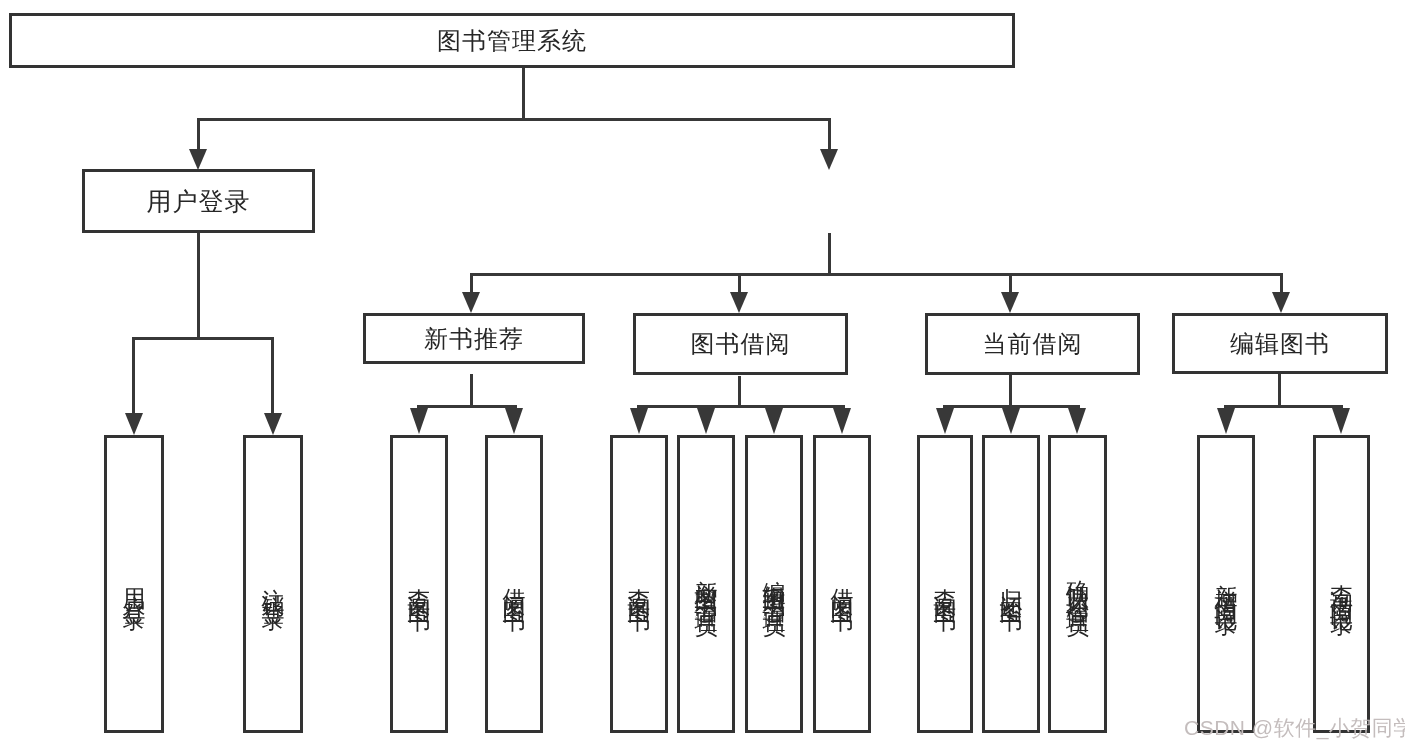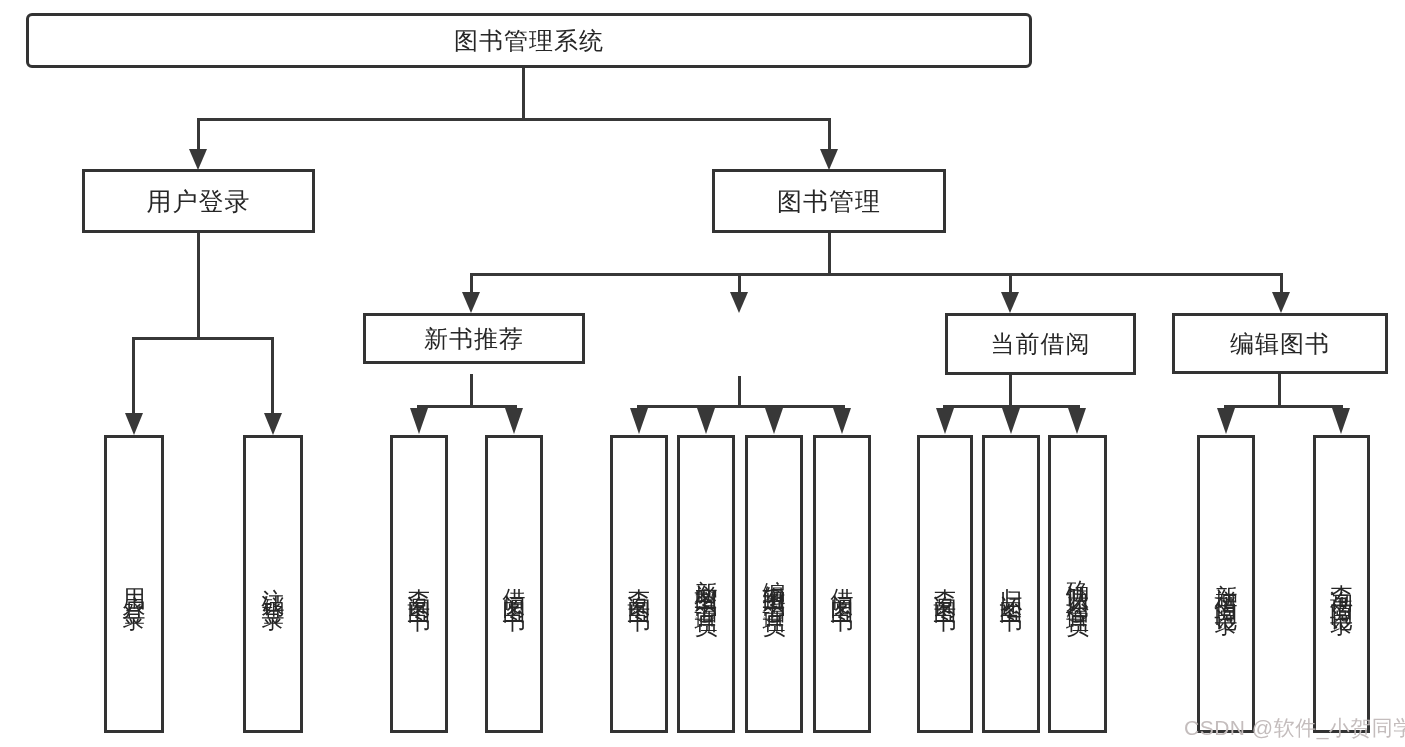--- a/index.html
+++ b/index.html
@@ -93,27 +93,27 @@
   <div class="ln" style="left:943px;top:405px;width:137px;height:3px;"></div>
   <div class="tri tri-l" style="left:936px;top:408px;"></div>
   <div class="tri tri-l" style="left:1002px;top:408px;"></div>
   <div class="tri tri-l" style="left:1068px;top:408px;"></div>
 
   <div class="ln" style="left:1278px;top:374px;width:3px;height:31px;"></div>
   <div class="ln" style="left:1224px;top:405px;width:119px;height:3px;"></div>
   <div class="tri tri-l" style="left:1217px;top:408px;"></div>
   <div class="tri tri-l" style="left:1332px;top:408px;"></div>
 
-  <div class="hbox" style="left:26px;top:13px;width:1006px;height:55px;border-radius:6px;">图书管理系统</div>
+  <div class="hbox" style="left:9px;top:13px;width:1006px;height:55px;">图书管理系统</div>
 
   <div class="hbox" style="left:82px;top:169px;width:233px;height:64px;font-size:25px;">用户登录</div>
-  <div class="hbox" style="left:712px;top:169px;width:234px;height:64px;font-size:25px;">图书管理</div>
 
   <div class="hbox" style="left:363px;top:313px;width:222px;height:51px;">新书推荐</div>
-  <div class="hbox" style="left:945px;top:313px;width:191px;height:62px;text-align:right;">当前借阅</div>
+  <div class="hbox" style="left:633px;top:313px;width:215px;height:62px;">图书借阅</div>
+  <div class="hbox" style="left:925px;top:313px;width:215px;height:62px;text-align:right;">当前借阅</div>
   <div class="hbox" style="left:1172px;top:313px;width:216px;height:61px;">编辑图书</div>
 
   <div class="vbox" style="left:104px;top:435px;width:60px;height:298px;">用户登录</div>
   <div class="vbox" style="left:243px;top:435px;width:60px;height:298px;">注销登录</div>
 
   <div class="vbox" style="left:390px;top:435px;width:58px;height:298px;">查询图书</div>
   <div class="vbox" style="left:485px;top:435px;width:58px;height:298px;">借阅图书</div>
 
   <div class="vbox" style="left:610px;top:435px;width:58px;height:298px;">查询图书</div>
   <div class="vbox" style="left:677px;top:435px;width:58px;height:298px;letter-spacing:5px;">新增图书（管理员）</div>

